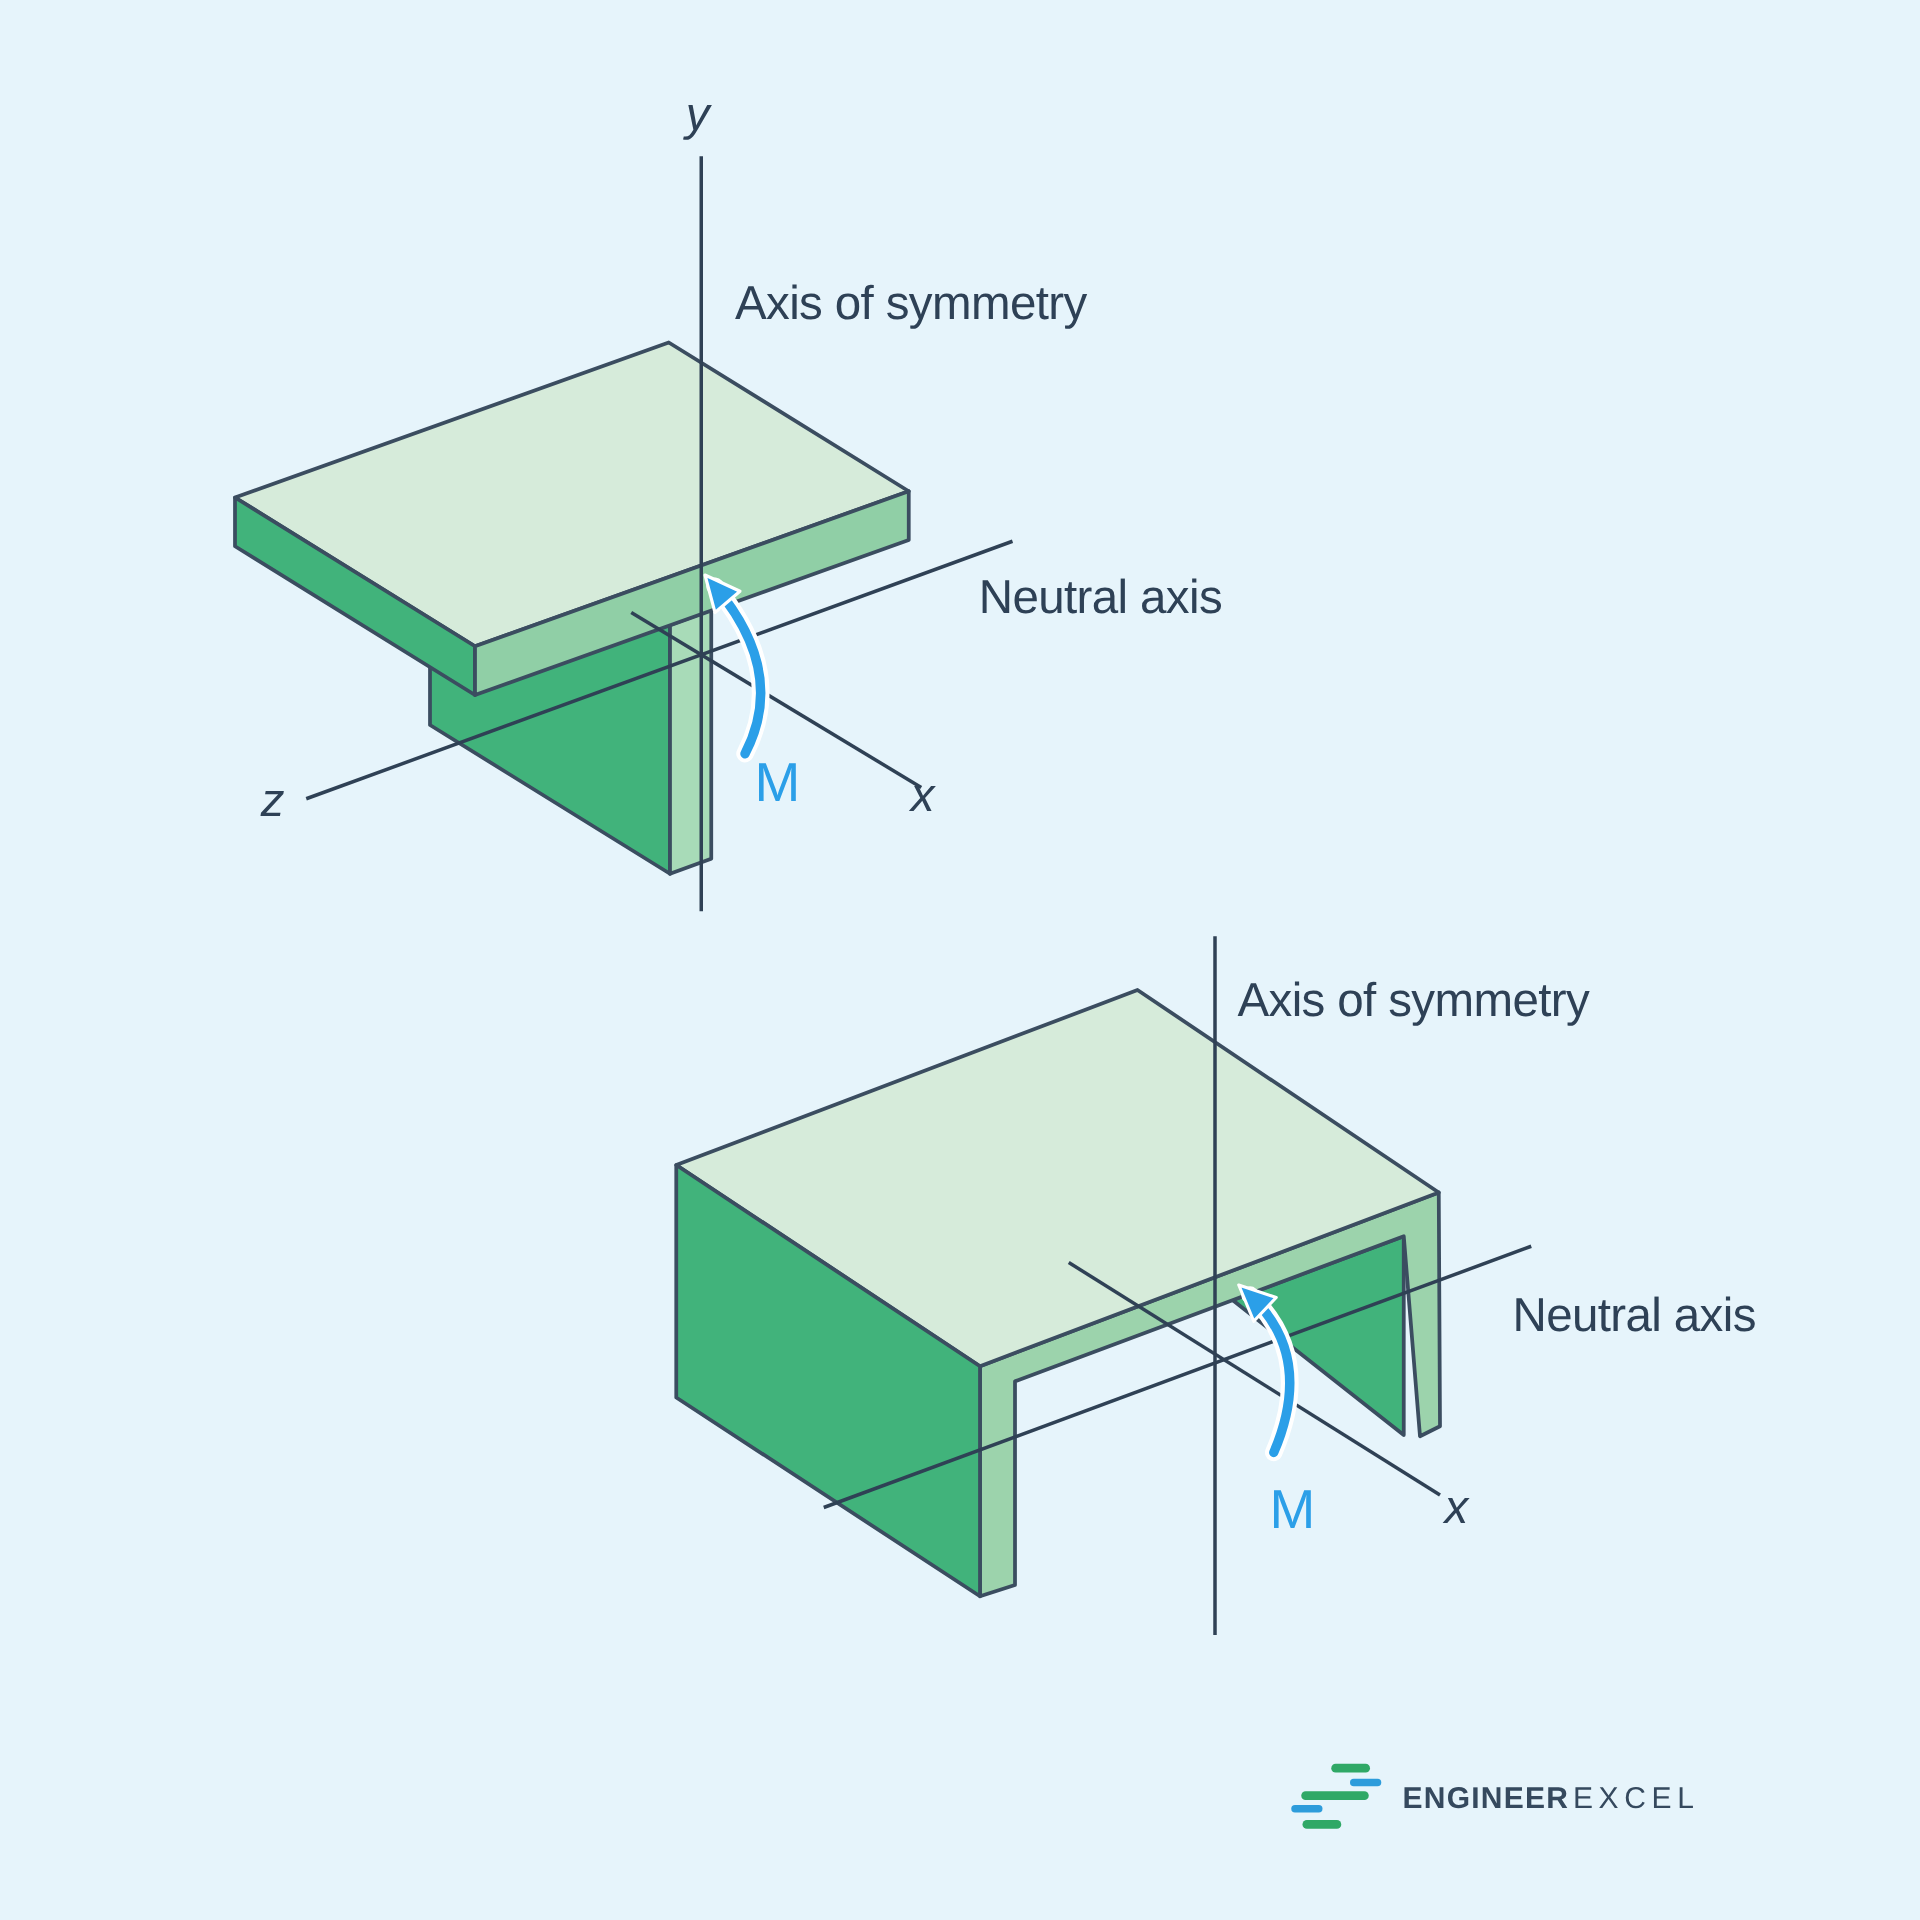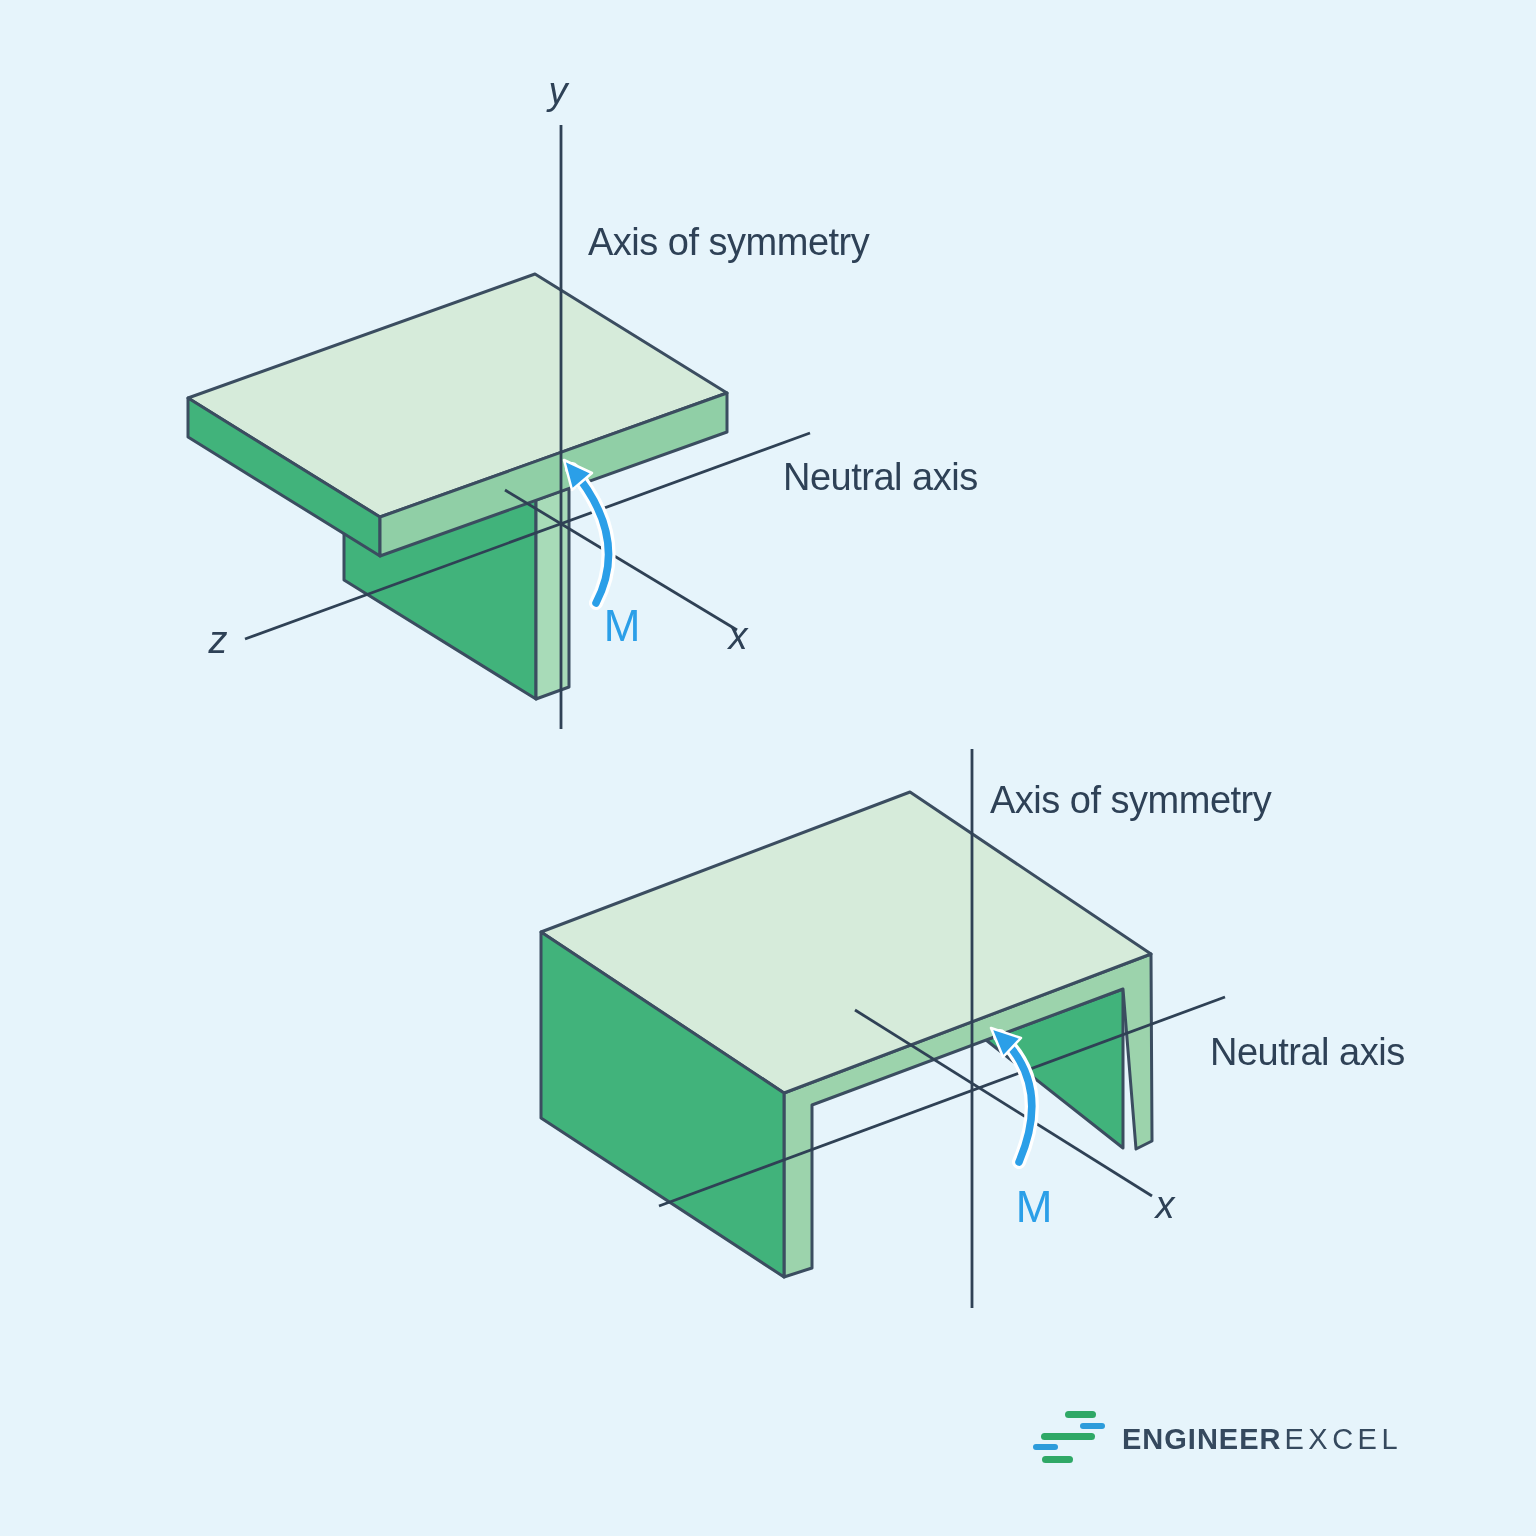--- a/index.html
+++ b/index.html
@@ -9,21 +9,21 @@
     font-family:"Liberation Sans", sans-serif; overflow:hidden;
   }
   svg#scene { position:absolute; left:0; top:0; }
   text.caption { font-size:38px; letter-spacing:-0.5px; }
   text.axis-letter { font-size:38px; font-style:italic; }
   text.moment { font-size:44px; }
   #logo { position:absolute; left:1030px; top:1406px; height:66px;
           display:flex; align-items:center; gap:16px; }
   #logo-icon { position:relative; width:76px; height:66px; }
   .logo-bar { position:absolute; border-radius:4px; }
-  #logo-text { font-size:29px; letter-spacing:1px; white-space:nowrap; }
+  #logo-text { font-size:24px; letter-spacing:1px; white-space:nowrap; }
   .logo-light { font-weight:400; letter-spacing:4.5px; margin-left:3px; }
   .logo-bold { font-weight:700; }
 </style>
 </head>
 <body>
 
 <div class="canvas" style="background: rgb(230, 244, 251);">
   <svg id="scene" width="1536" height="1536" viewBox="0 0 1536 1536">
       <g>
         <polygon points="344,381 536,500 536,699 344,580" fill="#41B37B" stroke="#3B4D60" stroke-width="3" stroke-linejoin="round"></polygon>

